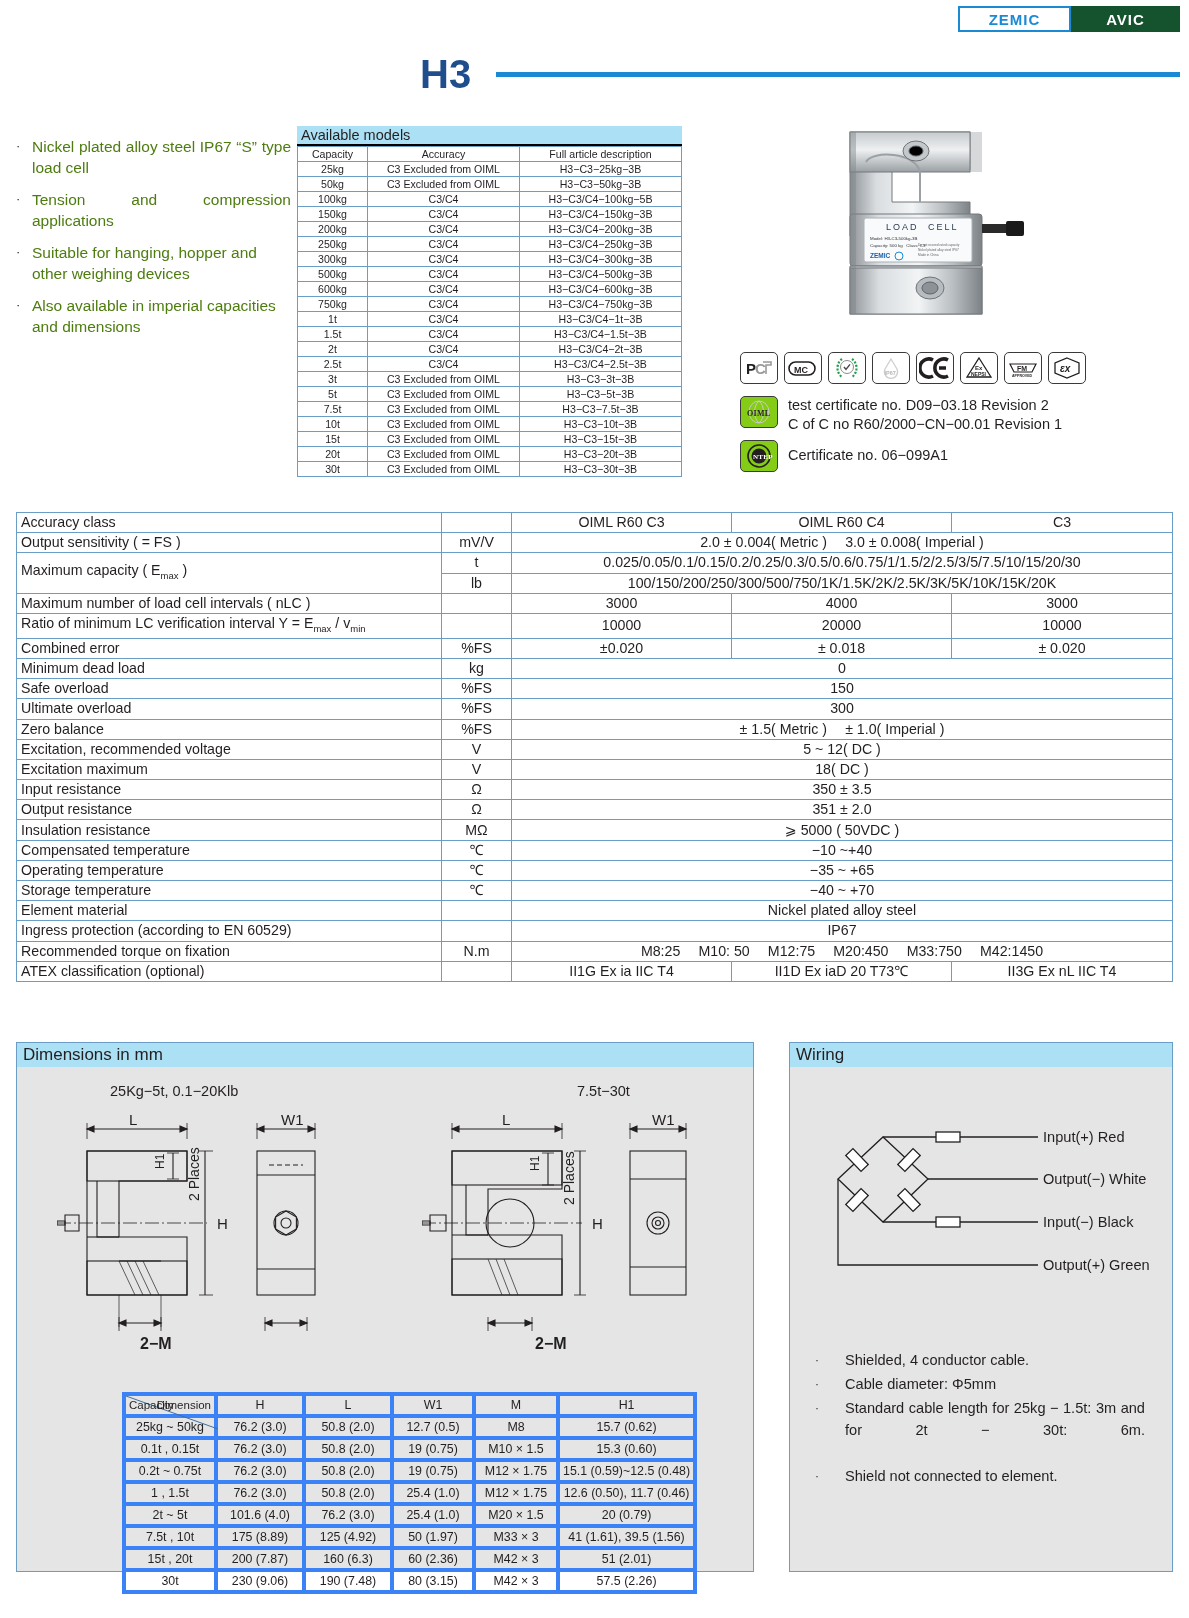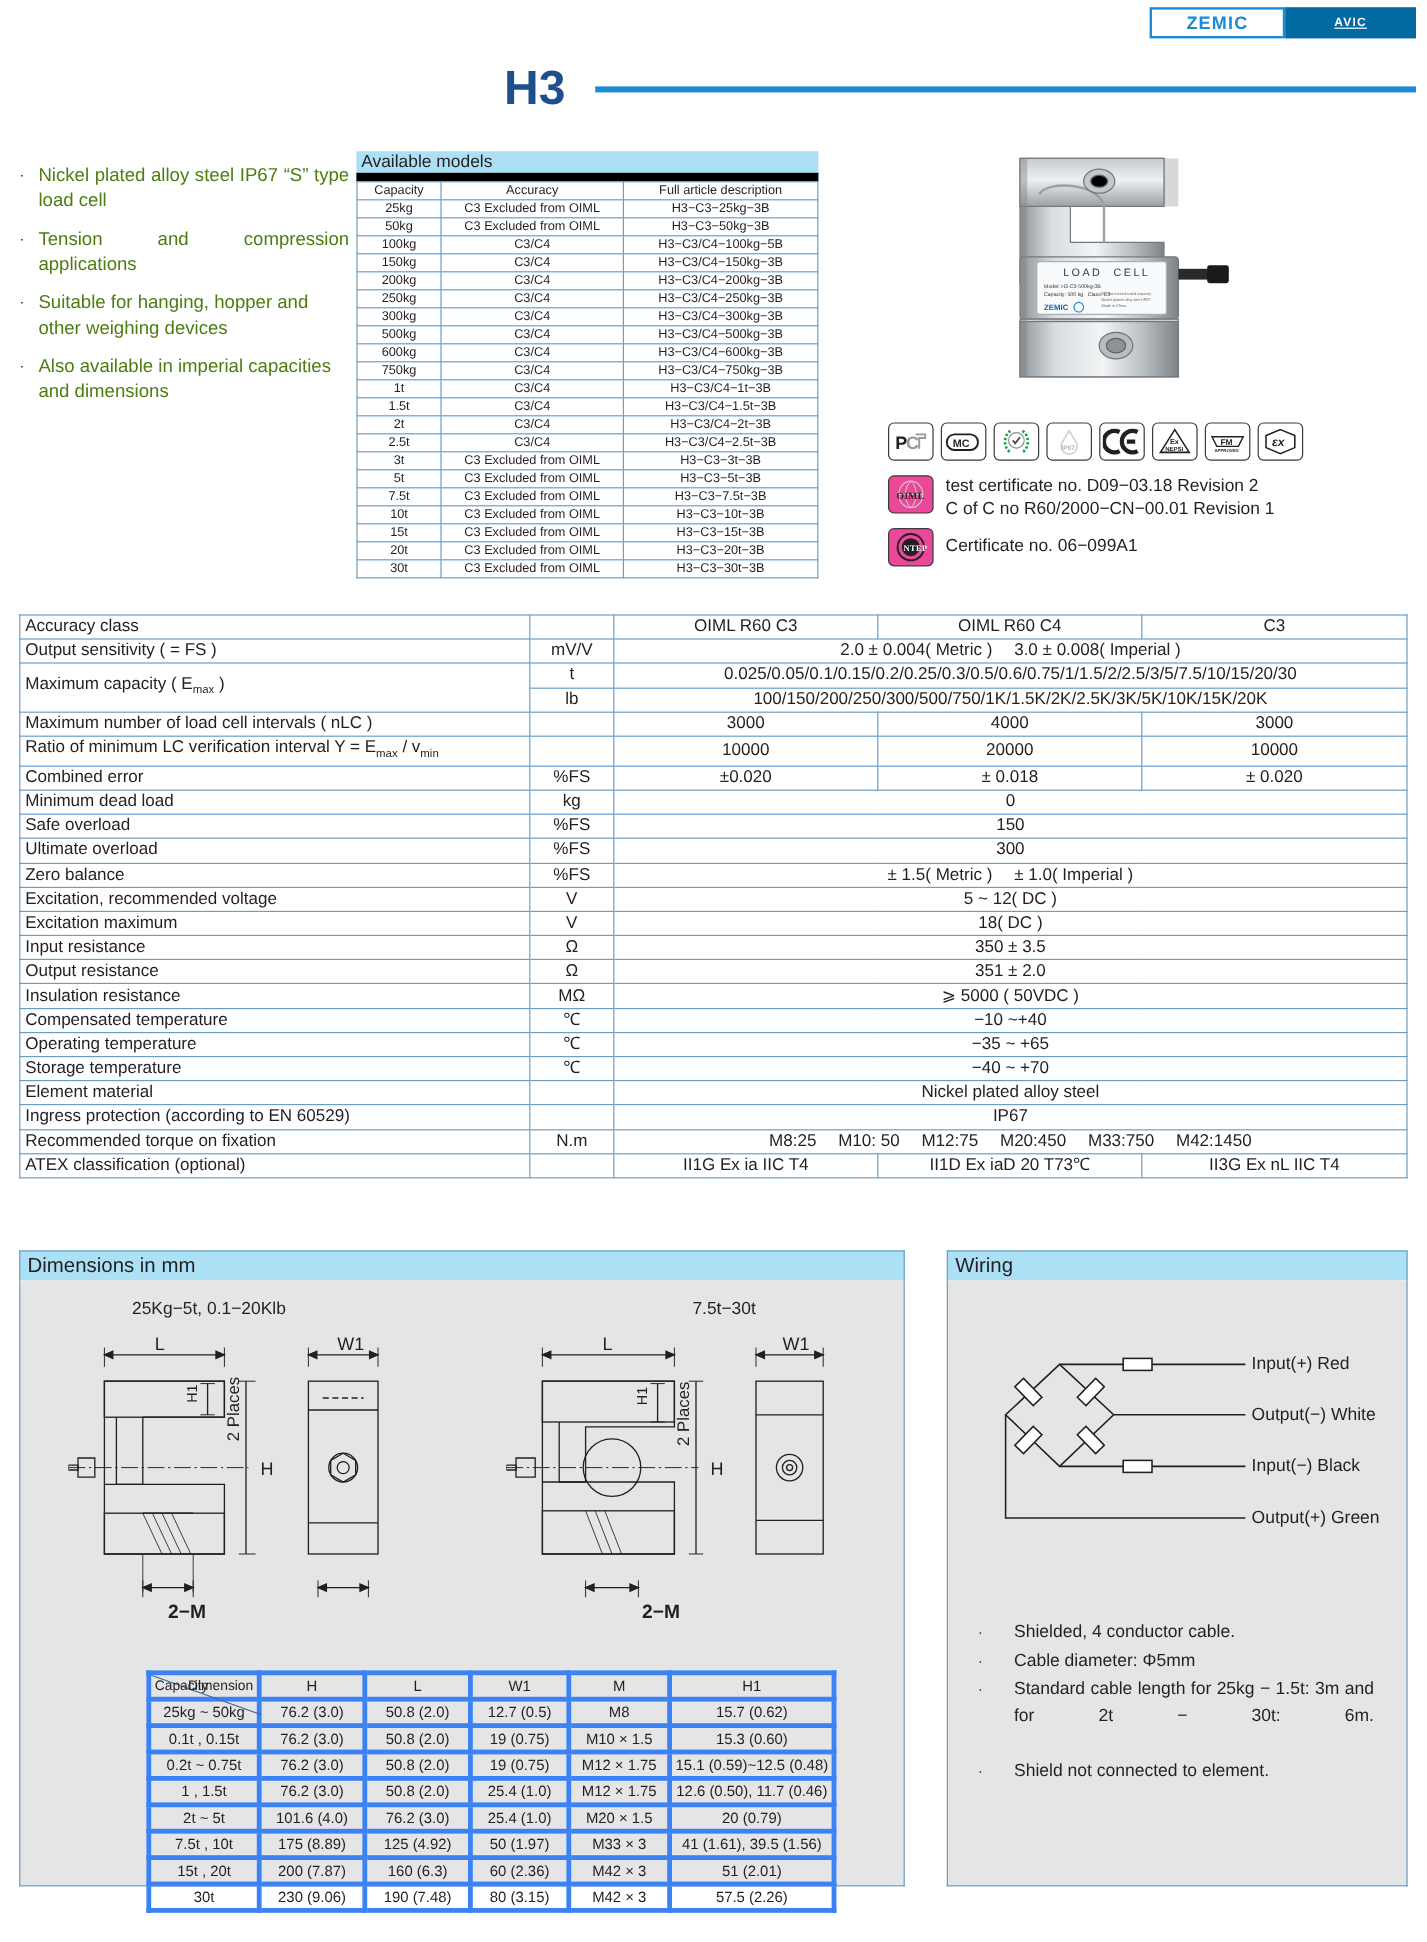--- a/index.html
+++ b/index.html
@@ -14,23 +14,23 @@
   }
 
   
   .brand-bar { position:absolute; top:6px; left:958px; width:222px; height:26px; display:flex; }
   .brand-zemic {
     flex:1; border:2px solid #1b8ad4; background:#fff; color:#1b8ad4;
     font-size:15px; font-weight:bold; letter-spacing:1px;
     display:flex; align-items:center; justify-content:center;
   }
   .brand-avic {
-    flex:1; background:#0369a1; color:#fff;
-    font-size:10px; font-weight:bold; letter-spacing:1px;
-    display:flex; align-items:center; justify-content:center;text-decoration:underline;
+    flex:1; background:#14532d; color:#fff;
+    font-size:15px; font-weight:bold; letter-spacing:1px;
+    display:flex; align-items:center; justify-content:center;
   }
 
   
   .title-row { position:absolute; top:52px; left:0; width:1069px; height:42px; }
   .title-text {
     position:absolute; left:420px; top:0;
     font-size:40px; font-weight:bold; color:#1f4e8c; letter-spacing:0px;
   }
   .title-rule { position:absolute; left:496px; top:20px; width:684px; height:5px; background:#1b8ad4; }
 
@@ -38,21 +38,21 @@
   .features { position:absolute; left:16px; top:136px; width:275px; }
   .feat-item { display:flex; margin-bottom:11px; }
   .feat-bullet { width:16px; flex:0 0 16px; font-size:13px; line-height:20px; color:#231f20; }
   .feat-text { font-size:15.5px; line-height:21px; color:#4d7c0f; }
   .feat-text.j { text-align:justify; }
 
   
   .models { position:absolute; left:297px; top:126px; width:385px; }
   .models-title {
     background:#ace0f5; color:#231f20; font-size:14.5px;
-    padding:1px 4px; border-bottom:7px solid #000000;
+    padding:1px 4px; border-bottom:2px solid #000000;
   }
   table.models-tbl { width:100%; border-collapse:collapse; }
   table.models-tbl td, table.models-tbl th {
     border:1px solid #6b9ec7;
     font-size:10.6px; font-weight:normal;
     text-align:center; padding:0px 2px; height:15px; line-height:14px;
     color:#231f20; white-space:nowrap;
   }
   .col-cap { width:70px; }
   .col-acc { width:152px; }
@@ -64,21 +64,21 @@
   .cert-icons { position:absolute; left:740px; top:352px; display:flex; gap:6px; }
   .cert-ico {
     width:38px; height:32px; border:1.3px solid #3a3a3a; border-radius:5px;
     background:#fff; display:flex; align-items:center; justify-content:center;
     font-size:11px; font-weight:bold; color:#231f20; overflow:hidden;
   }
   .cert-lines { position:absolute; left:740px; top:396px; }
   .cert-line { display:flex; align-items:flex-start; margin-bottom:6px; }
   .cert-badge {
     width:38px; height:32px; border:1.3px solid #3a3a3a; border-radius:5px;
-    background:#ec4899; display:flex; align-items:center; justify-content:center;
+    background:#84cc16; display:flex; align-items:center; justify-content:center;
     font-size:8px; font-weight:bold; letter-spacing:.3px; flex:0 0 38px;
   }
   .cert-txt { font-size:14.5px; line-height:19px; margin-left:10px; padding-top:0px; }
 
   
   .sec-banner {
     background:#ace0f5; font-size:17px; color:#231f20;
     padding:2px 6px; border:1px solid #6b9ec7; border-bottom:none;
   }
 

